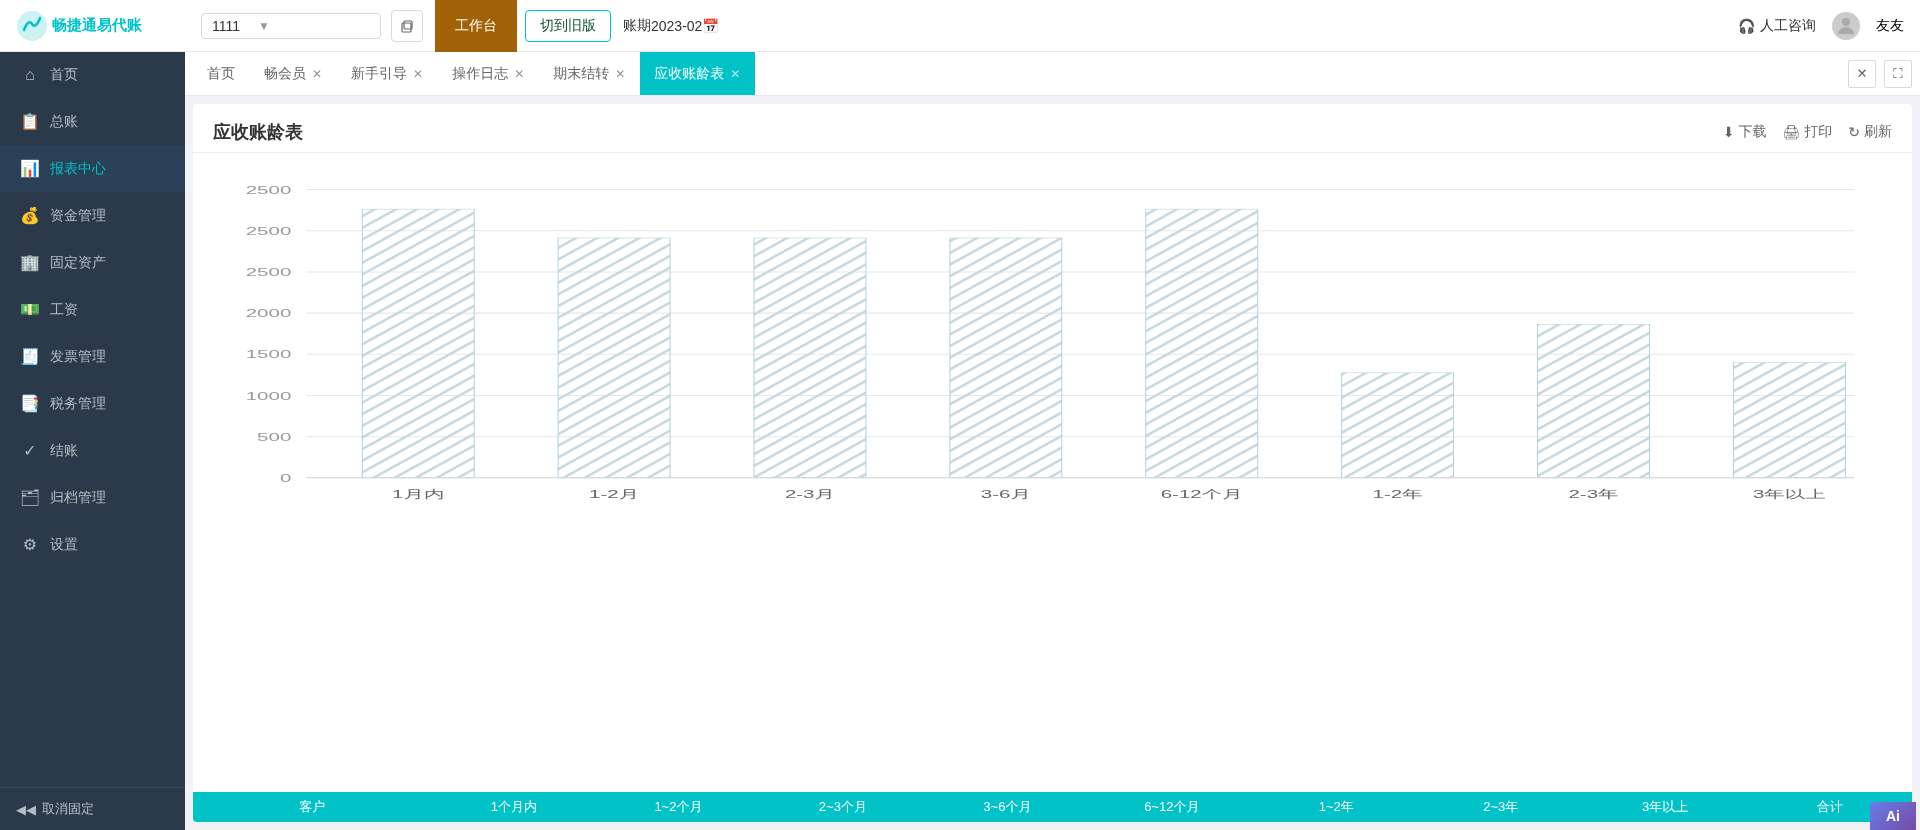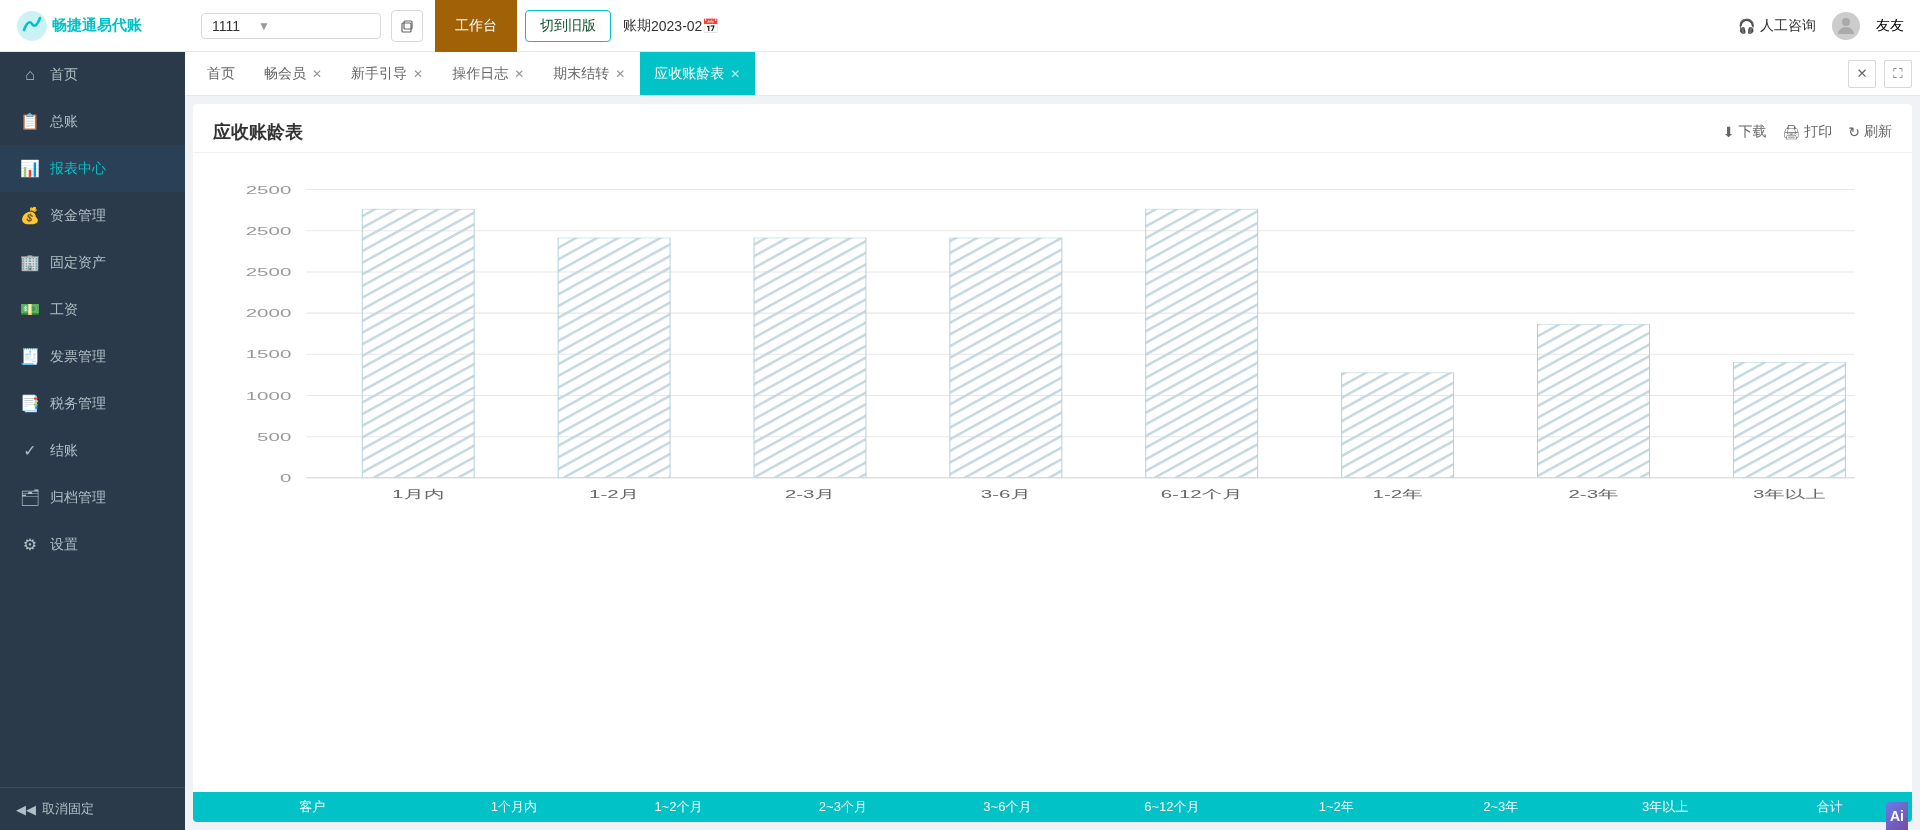--- a/index.html
+++ b/index.html
@@ -56,21 +56,21 @@
     .chart-area { flex: 1; padding: 16px 20px; overflow: hidden; }
     .chart-container { width: 100%; height: 350px; position: relative; }
     .chart-svg { width: 100%; height: 100%; }
 
     
     .table-header { background: #00c2c7; display: flex; color: #fff; font-size: 13px; height: 30px; align-items: center; flex-shrink: 0; }
     .table-header-cell { flex: 1; text-align: center; padding: 0 8px; }
     .table-header-cell:first-child { flex: 1.5; }
 
     
-    .ai-badge { position: fixed; bottom: 0; right: 12px; background: linear-gradient(135deg, #667eea, #764ba2); color: #fff; padding: 6px 4px; font-size: 14px; font-weight: bold; cursor: pointer; border-radius: 4px 0 0 0; }
+    .ai-badge { position: fixed; bottom: 0; right: 4px; background: linear-gradient(135deg, #667eea, #764ba2); color: #fff; padding: 6px 16px; font-size: 14px; font-weight: bold; cursor: pointer; border-radius: 4px 0 0 0; }
   </style>
 </head>
 <body>
 
 <div class="header">
   <div class="logo-area">
     <svg class="logo-icon" viewBox="0 0 32 32">
       <circle cx="16" cy="16" r="15" fill="#00c2c7" opacity="0.2"></circle>
       <path d="M8 20 C8 20 12 8 16 14 C20 20 24 8 24 8" stroke="#00c2c7" stroke-width="2.5" fill="none" stroke-linecap="round"></path>
     </svg>

